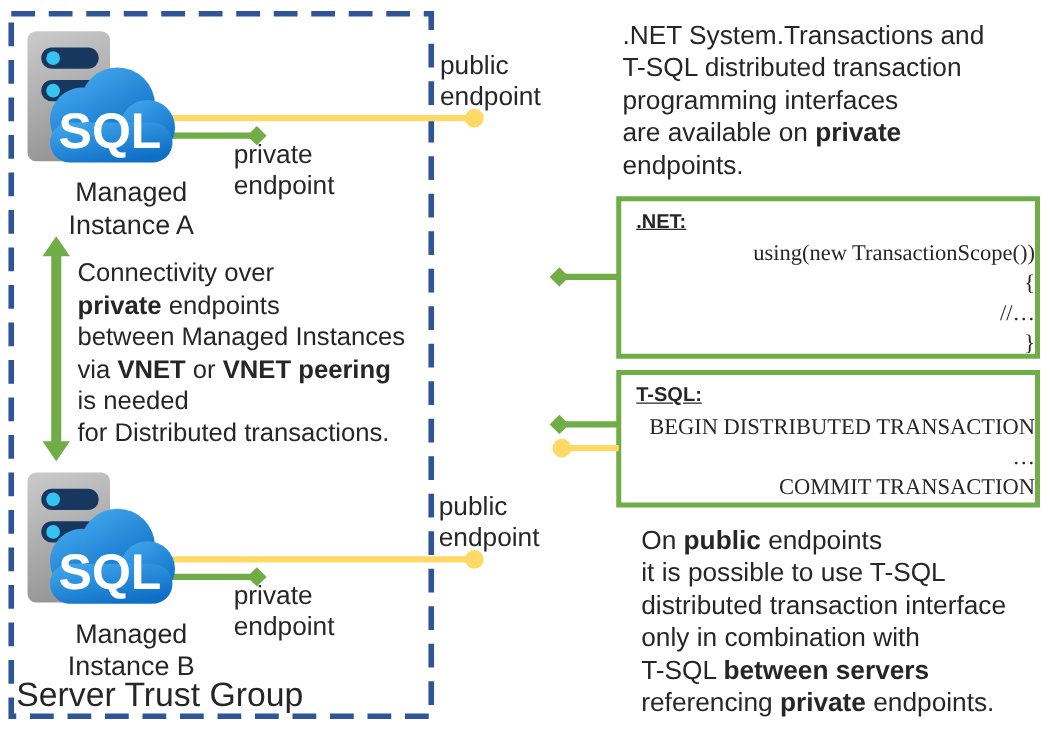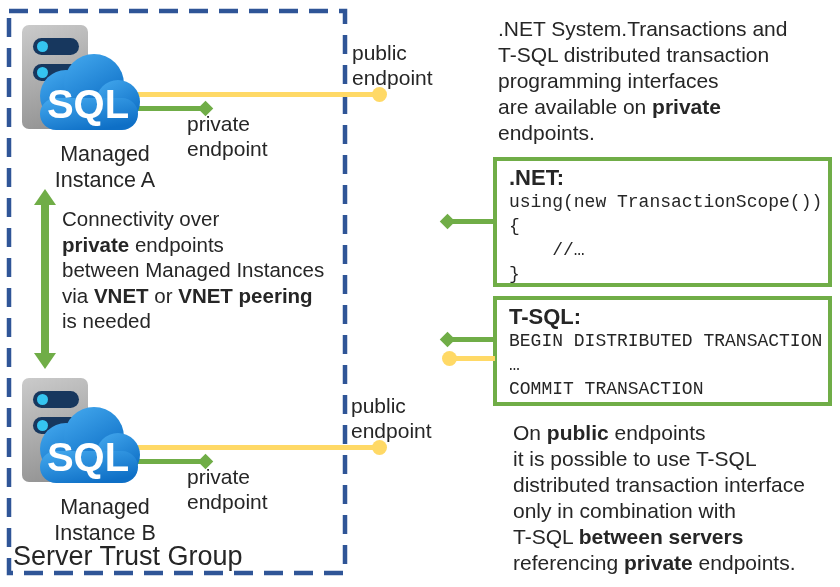--- a/index.html
+++ b/index.html
@@ -21,23 +21,23 @@
   .gdiamond{width:11px;height:11px;background:#70AD47;transform:rotate(45deg);}
   
   .note{font-size:20.5px;line-height:25.5px;white-space:nowrap;}
   .note-lg{font-size:21px;line-height:26px;white-space:nowrap;}
   .ep-label{font-size:21px;line-height:25px;white-space:nowrap;}
   .inst-label{font-size:21.5px;line-height:26px;text-align:center;white-space:nowrap;margin-left:32px;}
   .stg-label{font-size:27px;white-space:nowrap;}
   
   .codebox{width:339px;border:4px solid #70AD47;background:#fff;box-sizing:border-box;
            padding:5px 0 0 12px;}
-  .codebox .title{font-size:22px;font-weight:bold;line-height:24px;}
-  .codebox .code{font-family:Liberation Mono, monospace;
-                 font-size:18px;line-height:24px;white-space:pre;}
+  .codebox .title{font-size:16px;font-weight:bold;line-height:24px;text-decoration:underline;}
+  .codebox .code{font-family:Liberation Serif, serif;
+                 font-size:18px;line-height:24px;white-space:pre;text-align:right;}
   svg text{font-family:"Liberation Sans","DejaVu Sans",sans-serif;}
 </style>
 </head>
 <body>
 
 <div class="canvas">
 
   <svg class="abs border-svg" width="342" height="568">
     <rect x="3" y="3" width="336" height="562" fill="none" stroke="#2F5597" stroke-width="4.5" stroke-dasharray="19 11"></rect>
   </svg>
@@ -91,20 +91,21 @@
       <polygon points="12,180 1,164 23,164"></polygon>
     </g>
   </svg>
 
   <div class="abs note" style="left:62px;top:206px;">
       <div><span>Connectivity over</span></div>
       <div><span class="b">private</span><span> endpoints</span></div>
       <div><span>between Managed Instances</span></div>
       <div><span>via </span><span class="b">VNET</span><span> or </span><span class="b">VNET peering</span></div>
       <div><span>is needed</span></div>
+      <div><span>for Distributed transactions.</span></div>
     </div>
 
   <div class="abs tower" style="left:22px;top:378px;"></div>
   <div class="abs bar" style="left:33px;top:391px;"></div>
   <div class="abs dot" style="left:37px;top:394px;"></div>
   <div class="abs bar" style="left:33px;top:417px;"></div>
   <div class="abs dot" style="left:37px;top:420px;"></div>
 
   <div class="abs yline" style="left:132px;top:445px;width:243px;"></div>
   <div class="abs ycircle" style="left:372px;top:440px;"></div>

